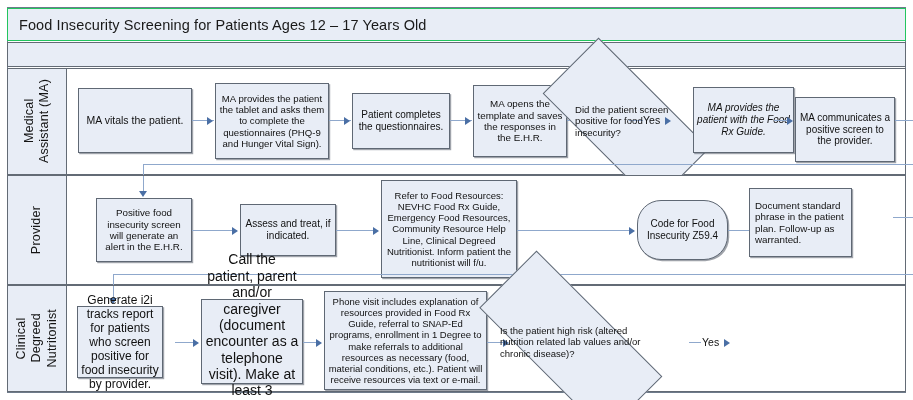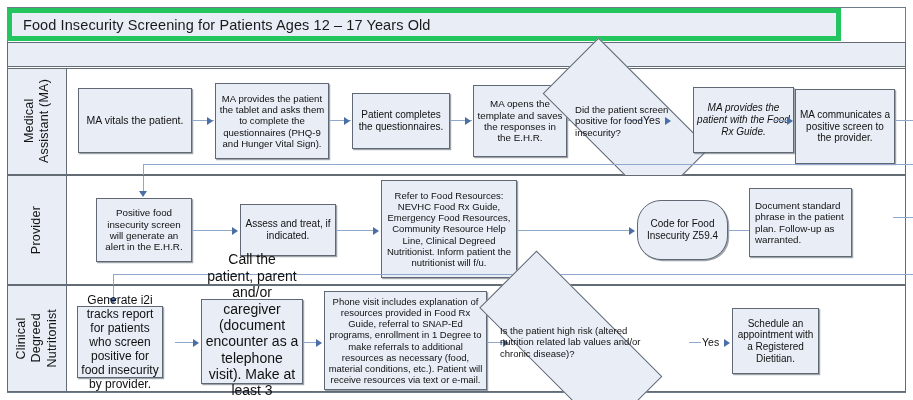--- a/index.html
+++ b/index.html
@@ -22,23 +22,23 @@
     left: 7px; top: 7px;
     width: 899px; height: 386px;
     border: 1px solid #6e7b8b;
     background: #ffffff;
   }
 
   
   .titlebar {
     position: absolute;
     left: 7px; top: 8px;
-    width: 834px; height: 33px;
-    background: #e8edf6;
-    border: 5px solid #22c55e;
+    width: 899px; height: 33px;
+    background: #e8edf6;
+    border: 1px solid #22c55e;
     display: flex; align-items: center;
     padding-left: 11px;
   }
   .titlebar .txt {
     font-size: 14.5px;
     color: #1a1a1a;
     letter-spacing: .1px;
   }
 
   
@@ -203,21 +203,21 @@
       <span class="edge-label" style="left:576px; top:45px;">Yes</span>
       <div class="arrow right" style="left:598px; top:47.5px;"></div>
 
       <div class="node" style="left:626px; top:18px; width:101px; height:66px; font-size:10px;font-style:italic;">
         <span>MA provides the patient with the Food Rx Guide.</span>
       </div>
 
       <div class="conn h" style="left:707px; top:51px; width:18px;"></div>
       <div class="arrow right" style="left:720px; top:47.5px;"></div>
 
-      <div class="node" style="left:728px; top:20px; width:100px; height:75px; font-size:10px;">
+      <div class="node" style="left:728px; top:28px; width:100px; height:65px; font-size:10px;">
         <span>MA communicates a positive screen to the provider.</span>
       </div>
 
       <div class="conn h" style="left:828px; top:51px; width:20px;"></div>
 
       <div class="conn h" style="left:76px; top:95px; width:772px;"></div>
       <div class="conn v" style="left:76px; top:95px; height:13px;"></div>
     </div>
   </div>
 
@@ -304,19 +304,16 @@
 
       <div class="diamond" style="left:378px; top:-1px; width:252px; height:114px;">
         <div class="dshape"></div>
         <span class="dtxt" style="font-size:9.5px; width:150px;">Is the patient high risk (altered nutrition related lab values and/or chronic disease)?</span>
       </div>
 
       <div class="conn h" style="left:622px; top:56px; width:12px;"></div>
       <span class="edge-label" style="left:635px; top:50px;">Yes</span>
       <div class="arrow right" style="left:657px; top:52.5px;"></div>
 
-      <div class="node" style="left:665px; top:22px; width:87px; height:66px; font-size:10px;">
-        <span>Schedule an appointment with a Registered Dietitian.</span>
-      </div>
     </div>
   </div>
 
 </div>
 
 </body></html>

